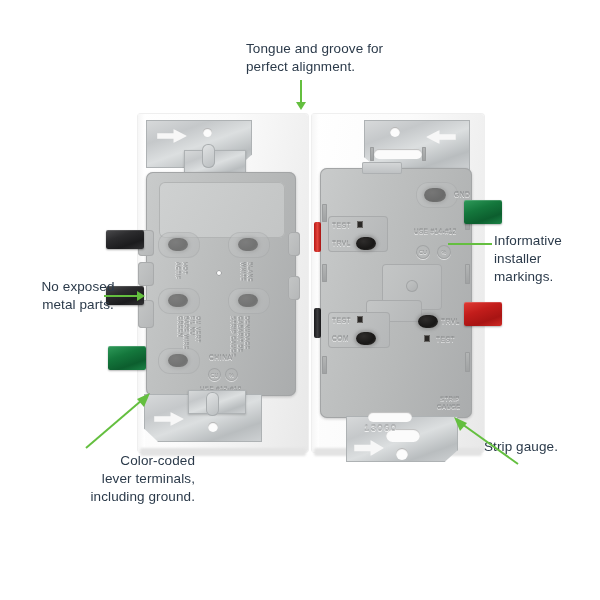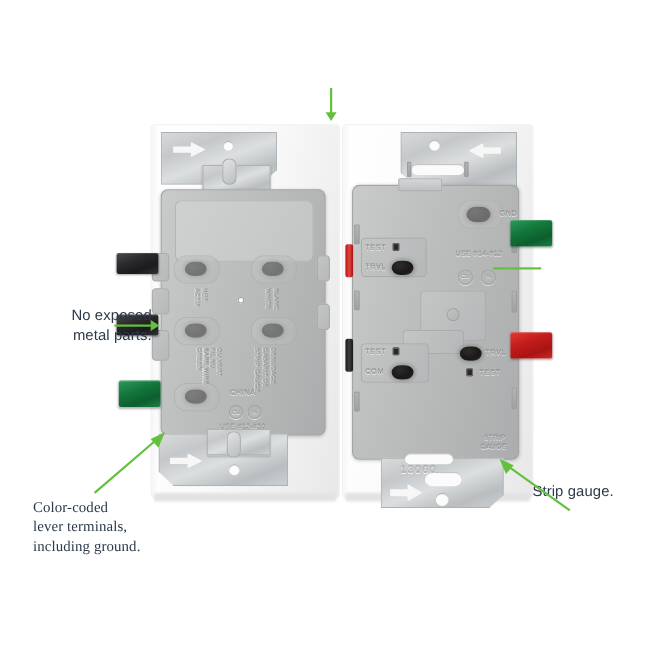--- a/index.html
+++ b/index.html
@@ -16,22 +16,22 @@
   
   .callout{
     position:absolute;
     font-size:13.5px;
     line-height:1.33;
     color:#2b3a4a;
     letter-spacing:.1px;
     white-space:pre-line;
   }
   #callout-tongue{left:246px;top:40px;width:185px;text-align:left;}
-  #callout-nometal{left:18px;top:278px;width:120px;text-align:right;}
-  #callout-lever{left:30px;top:452px;width:165px;text-align:left;font-family:Liberation Serif, serif;}
+  #callout-nometal{left:18px;top:278px;width:120px;text-align:center;}
+  #callout-lever{left:30px;top:452px;width:165px;text-align:right;}
   #callout-markings{left:494px;top:232px;width:100px;text-align:left;}
   #callout-strip{left:484px;top:438px;width:110px;text-align:left;}
   .line-h{position:absolute;height:2px;background:#64bf3f;}
   .line-v{position:absolute;width:2px;background:#64bf3f;}
   .arrow-down{
     position:absolute;width:0;height:0;
     border-left:5px solid transparent;border-right:5px solid transparent;
     border-top:8px solid #64bf3f;
   }
   .arrow-right{
@@ -312,28 +312,33 @@
                 clip-path:polygon(0 30%,55% 30%,55% 0,100% 50%,55% 100%,55% 70%,0 70%);"></div>
 
     <div class="stamp" style="left:58px;top:318px;">13060</div>
 
     <div class="lever green" style="left:158px;top:96px;width:38px;height:24px;"></div>
     <div class="lever red" style="left:158px;top:198px;width:38px;height:24px;"></div>
     <div class="lever edge-red" style="left:8px;top:118px;width:7px;height:30px;"></div>
     <div class="lever edge-black" style="left:8px;top:204px;width:7px;height:30px;"></div>
   </div>
 
+  <div class="callout" id="callout-tongue">Tongue and groove for
+perfect alignment.</div>
 
   <div class="callout" id="callout-nometal">No exposed
 metal parts.</div>
 
   <div class="callout" id="callout-lever">Color-coded
 lever terminals,
 including ground.</div>
 
+  <div class="callout" id="callout-markings">Informative
+installer
+markings.</div>
 
   <div class="callout" id="callout-strip">Strip gauge.</div>
 
   <div class="line-v" style="left:300px;top:80px;height:24px;"></div>
   <div class="arrow-down" style="left:296px;top:102px;"></div>
 
   <div class="line-h" style="left:104px;top:295px;width:34px;"></div>
   <div class="arrow-right" style="left:137px;top:291px;"></div>
 
   <div class="line-h" style="left:448px;top:243px;width:44px;"></div>

